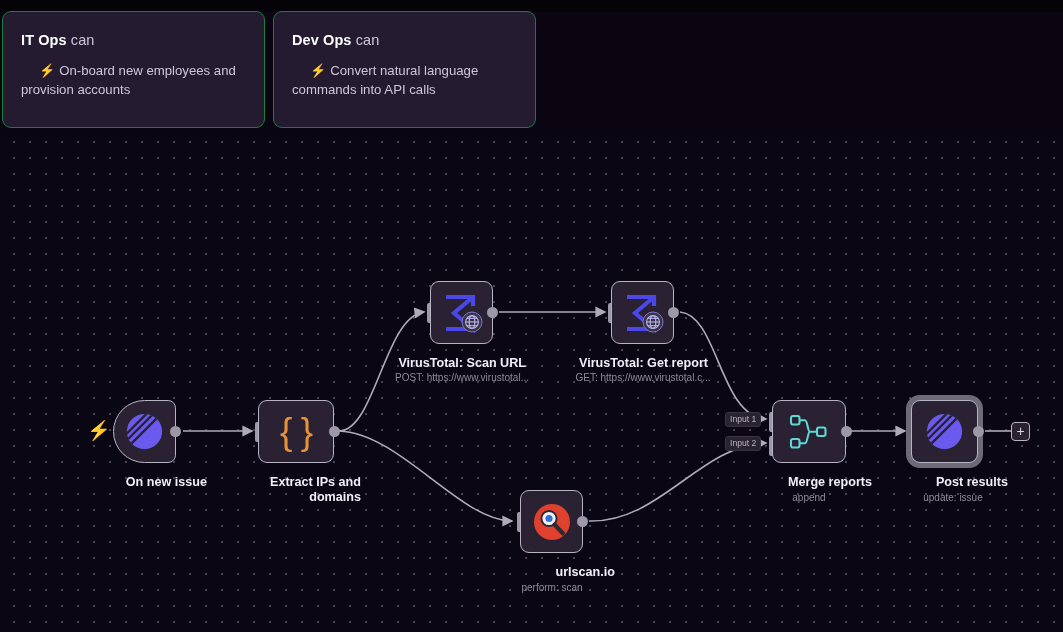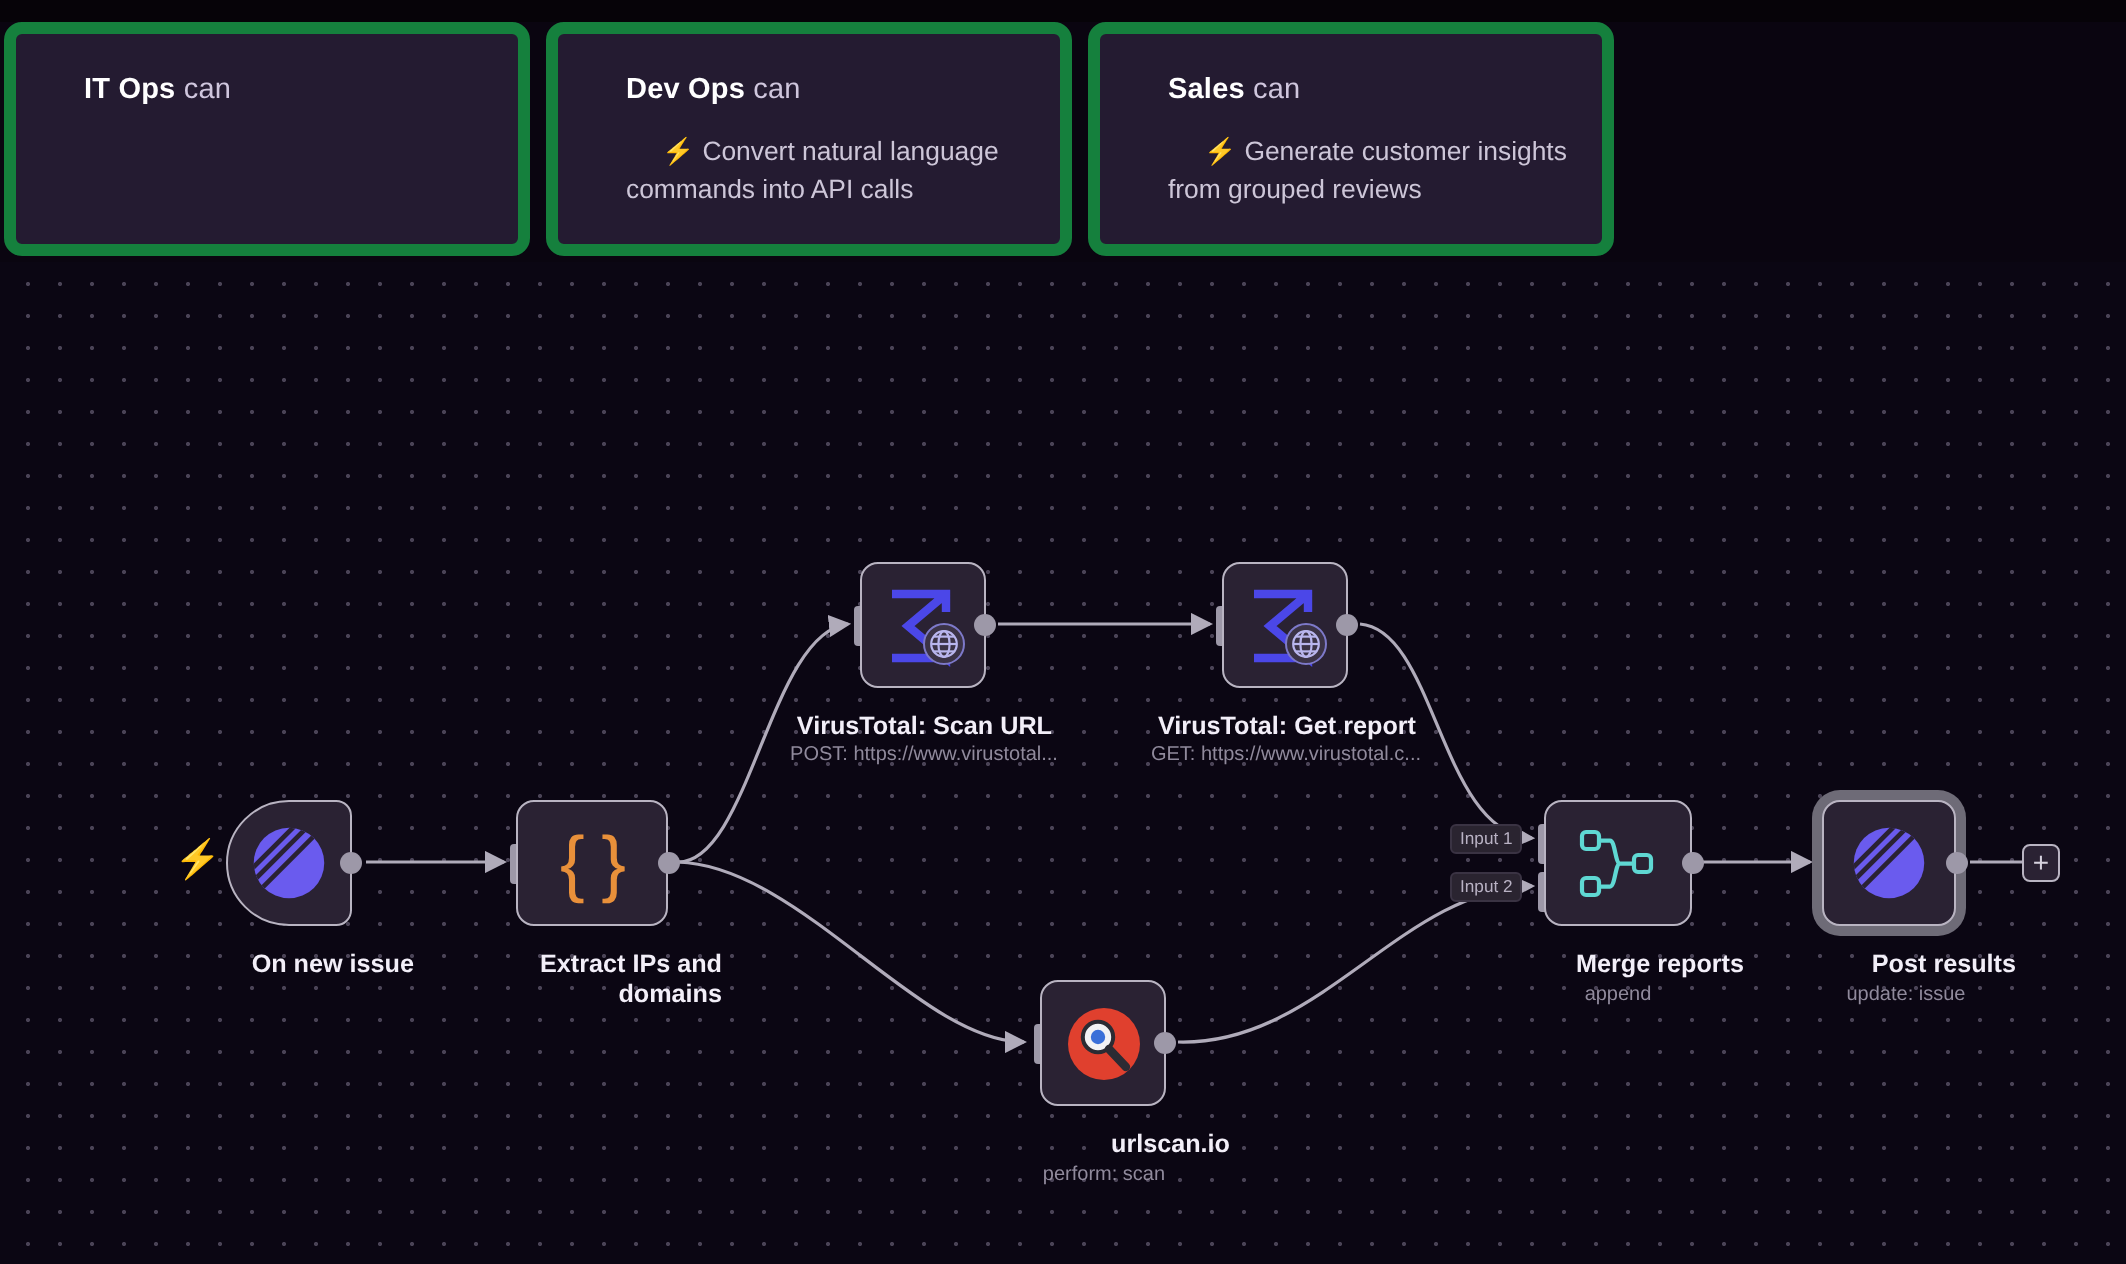--- a/index.html
+++ b/index.html
@@ -17,24 +17,24 @@
   }
 
   
   .cards{
     position:absolute; left:0; top:11px; width:1063px; height:120px;
     display:flex; gap:8px; padding:0 0 0 0;
   }
   .card{
     position:relative;
     width:263px; height:117px;
-    border:6px solid #15803d;
+    border:1px solid #15803d;
     border-radius:9px;
     background:#241b31;
-    padding:20px 16px 0 34px;
+    padding:20px 16px 0 18px;
   }
   .card.first{ margin-left:2px; }
   .card.hl{
     background:linear-gradient(160deg,#3d3150 0%, #2e2340 55%, #2a2038 100%);
     border-color:#4b3d63;
   }
   .card-title{
     font-size:14.5px; color:#cfc6dd; letter-spacing:.1px;
     margin-bottom:13px;
   }
@@ -123,42 +123,36 @@
 
 <div class="topstrip"></div>
 
 <div class="cards">
 
   <div class="card first">
     <div class="card-title">
       <b>IT Ops</b>
       <span>can</span>
     </div>
+    <div class="card-body">
+      <span class="bolt">⚡</span><span>On-board new employees and provision accounts</span>
+    </div>
   </div>
 
 
   <div class="card">
     <div class="card-title">
       <b>Dev Ops</b>
       <span>can</span>
     </div>
     <div class="card-body">
       <span class="bolt">⚡</span><span>Convert natural language commands into API calls</span>
     </div>
   </div>
 
-  <div class="card">
-    <div class="card-title">
-      <b>Sales</b>
-      <span>can</span>
-    </div>
-    <div class="card-body">
-      <span class="bolt">⚡</span><span>Generate customer insights from grouped reviews</span>
-    </div>
-  </div>
 </div>
 
 <div class="canvas">
 
   <svg class="wires">
     <defs>
       <marker id="ar" markerWidth="7" markerHeight="7" refX="6" refY="3.5" orient="auto">
         <path d="M0,0 L7,3.5 L0,7 Z" fill="#b0abba"></path>
       </marker>
     </defs>

